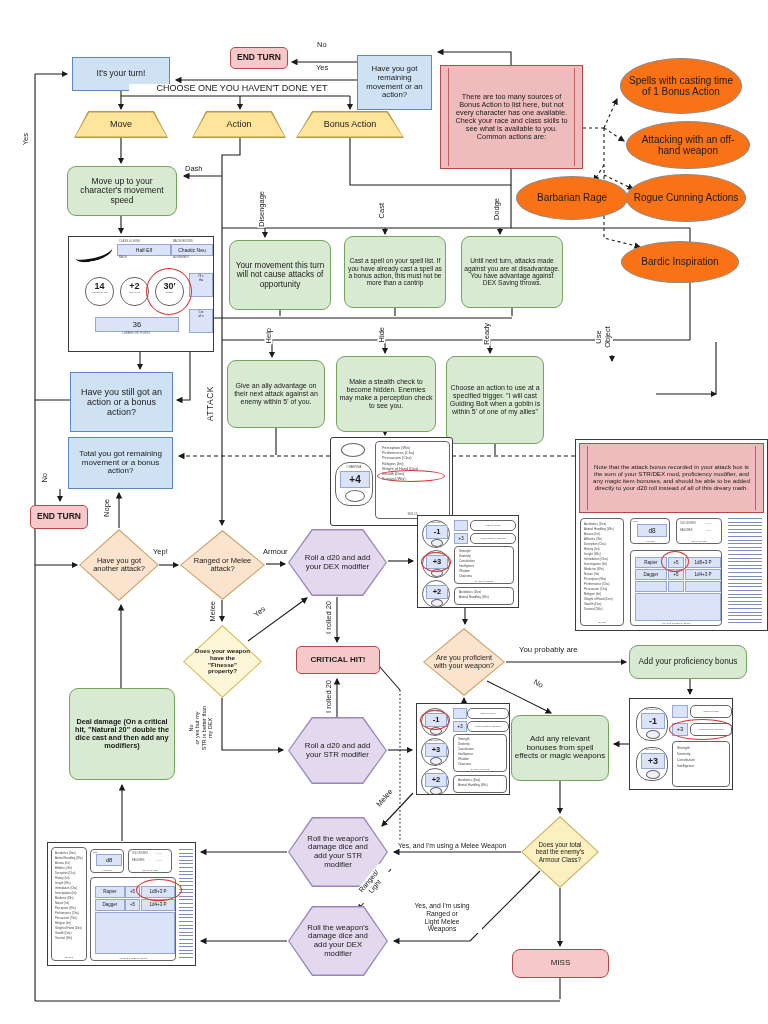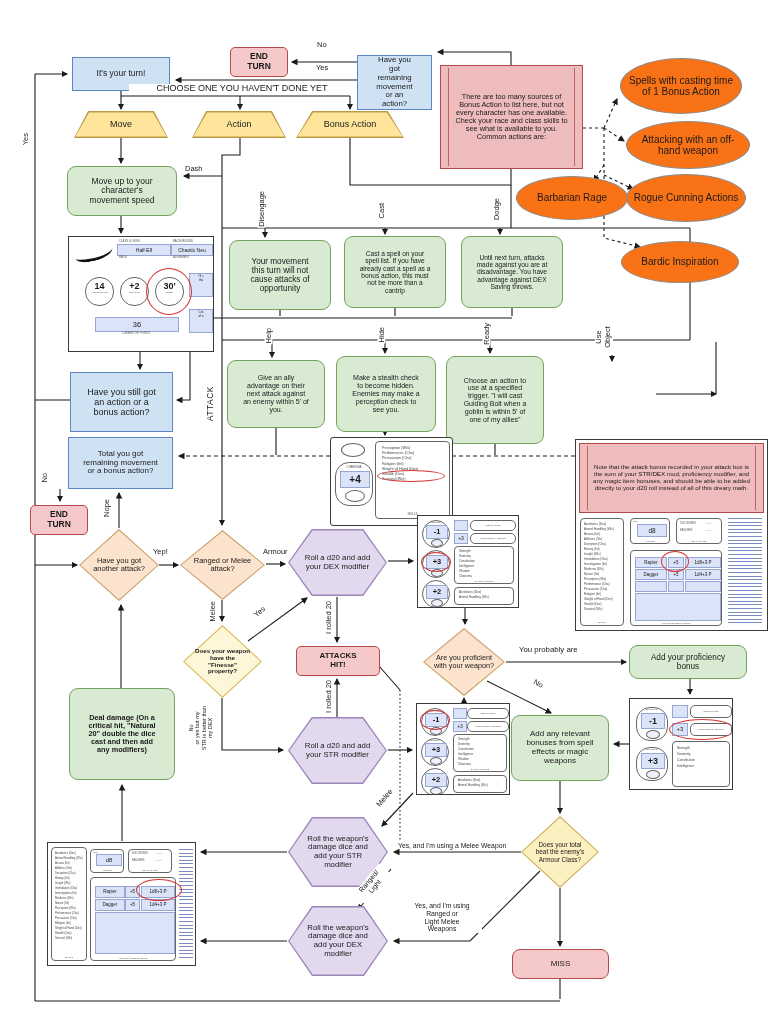--- a/index.html
+++ b/index.html
@@ -1,20 +1,20 @@
 <!DOCTYPE html>
 <html><head>
 <meta charset="utf-8">
 <style>
   html,body{margin:0;padding:0;background:#fff}
   #canvas{position:relative;width:768px;height:1024px;background:#fff;overflow:hidden;
           font-family:"Liberation Sans",sans-serif;color:#1a1a1a}
   #wires{position:absolute;left:0;top:0;z-index:1}
   .node{position:absolute;z-index:2;line-height:1.12;text-align:center}
-  .cbox{display:flex;align-items:center;justify-content:center;padding:14px;box-sizing:border-box}
+  .cbox{display:flex;align-items:center;justify-content:center;padding:2px;box-sizing:border-box}
   .bluebox{background:#cfe2f3;border:1.3px solid #5b87c5;font-size:8.5px}
   .pinknode{background:#f5c9c9;border:1.3px solid #b24a4a;border-radius:5px;font-size:8.5px;font-weight:bold}
   .greennode{background:#d8ead2;border:1.3px solid #74a35c;border-radius:9px;font-size:7.2px}
   .cloud{background:#f97316;border:1.5px solid #8a8a8a;border-radius:50%;font-size:10px;padding:4px}
   .lay{position:absolute;inset:0}
   .lay2{position:absolute;inset:1.4px}
   .trap{clip-path:polygon(15% 0,85% 0,100% 100%,0 100%)}
   .dia{clip-path:polygon(50% 0,100% 50%,50% 100%,0 50%)}
   .hexc{clip-path:polygon(24% 0,76% 0,100% 50%,76% 100%,24% 100%,0 50%)}
   .txt{position:absolute;inset:0;display:flex;align-items:center;justify-content:center;
@@ -249,21 +249,21 @@
 <div class="node" style="left:288px;top:529px;width:99px;height:67px">
   <div class="lay hexc" style="background:#9a86bb"></div>
       <div class="lay2 hexc" style="background:#e3d9ee"></div>
   <div class="txt" style="font-size:7.8px;padding:14px 14px">Roll a d20 and add your DEX modifier</div>
 </div>
 <div class="node" style="left:183px;top:625px;width:79px;height:73px">
   <div class="lay dia" style="background:#d8b74a"></div>
       <div class="lay2 dia" style="background:#fdf6d9"></div>
   <div class="txt" style="font-size:6.2px;font-weight:bold;padding:12px">Does your weapon have the "Finesse" property?</div>
 </div>
-<div class="node cbox pinknode" style="left:296px;top:646px;width:84px;height:28px;font-size:8px">ATTACKS HIT!</div>
+<div class="node cbox pinknode" style="left:296px;top:646px;width:84px;height:28px;font-size:8px">CRITICAL HIT!</div>
 <div class="node" style="left:288px;top:717px;width:99px;height:67px">
   <div class="lay hexc" style="background:#9a86bb"></div>
       <div class="lay2 hexc" style="background:#e3d9ee"></div>
   <div class="txt" style="font-size:7.8px;padding:6px 14px">Roll a d20 and add your STR modifier</div>
 </div>
 <div class="node cbox greennode" style="left:69px;top:688px;width:106px;height:92px;font-size:7.3px;font-weight:bold">Deal damage (On a critical hit, "Natural 20" double the dice cast and then add any modifiers)</div>
 
 <div class="lbl" style="left:152px;top:548px">Yep!</div>
 <div class="lbl" style="left:262px;top:548px">Armour</div>
 <div class="vt" style="left:209px;top:600px">Melee</div>

